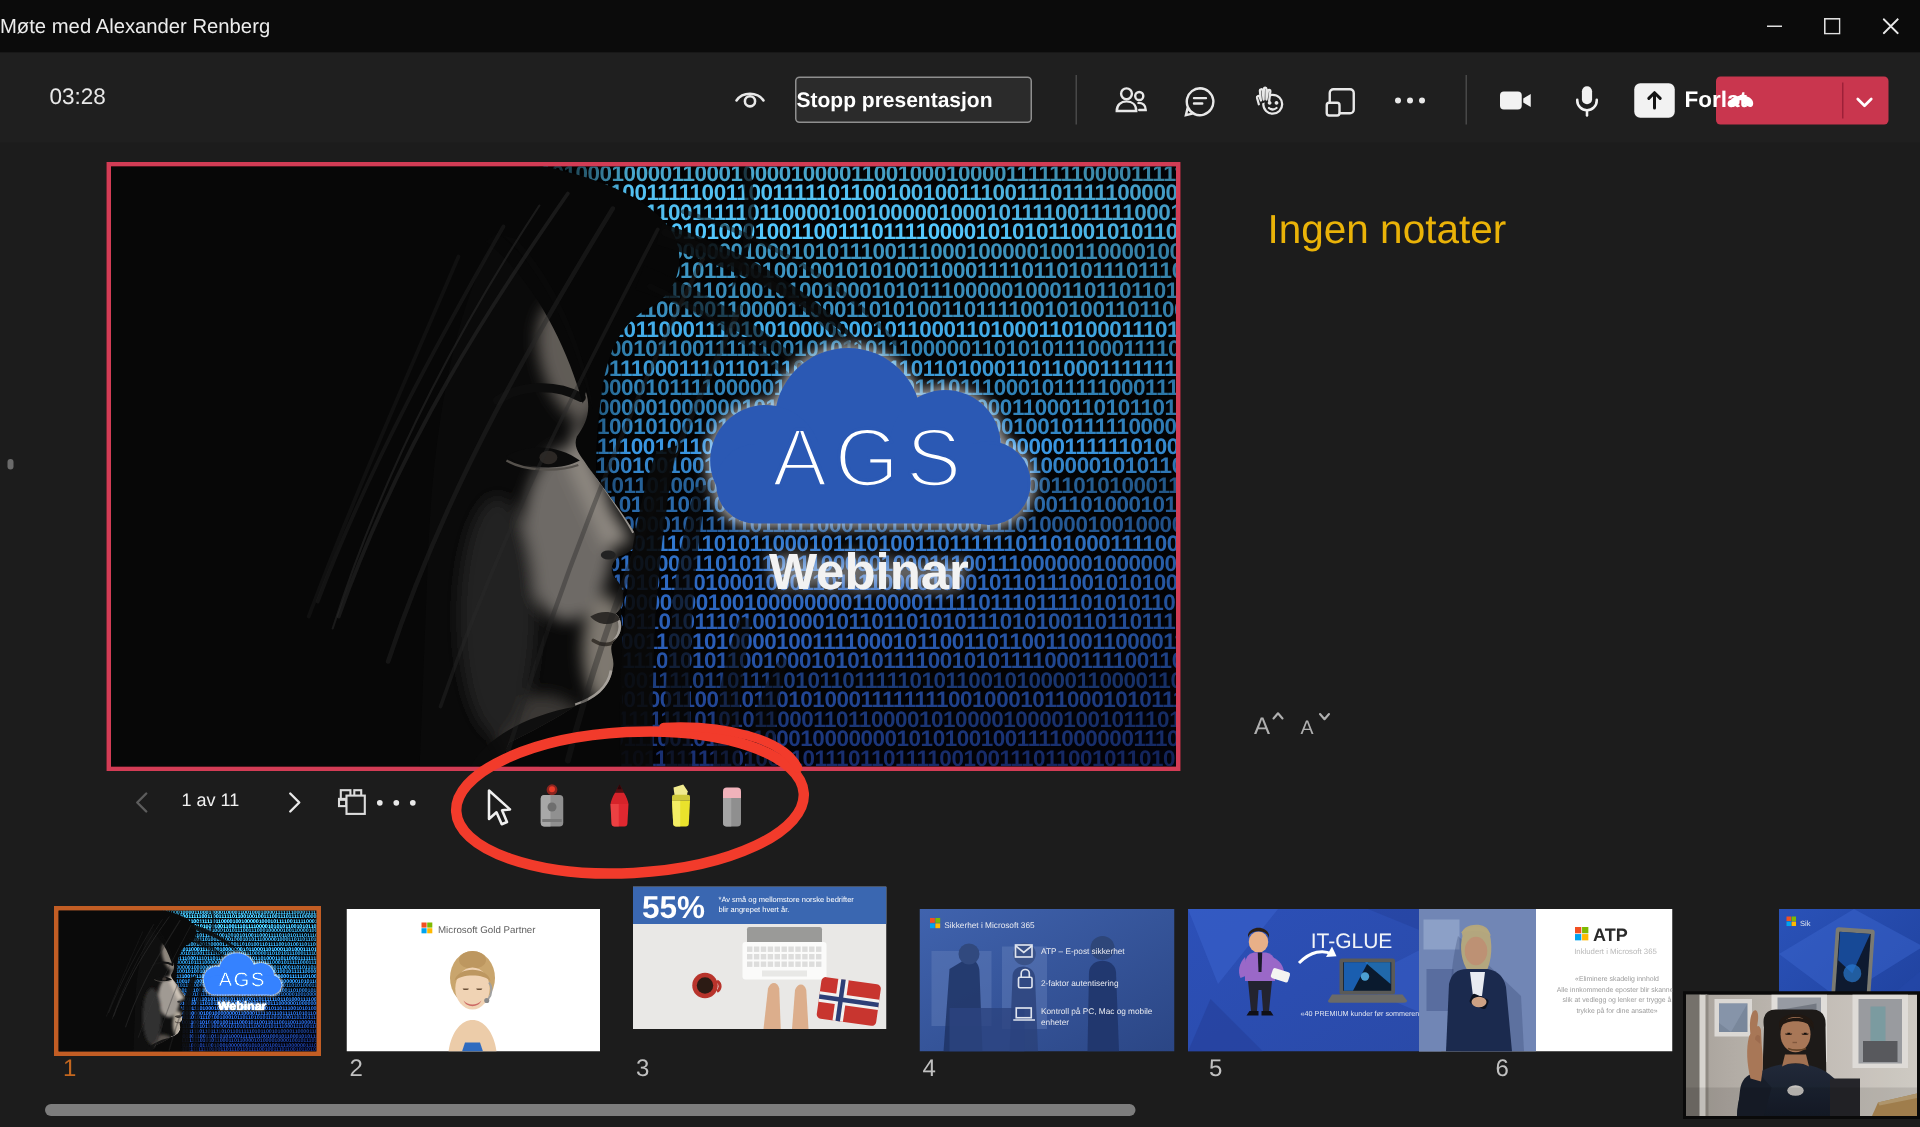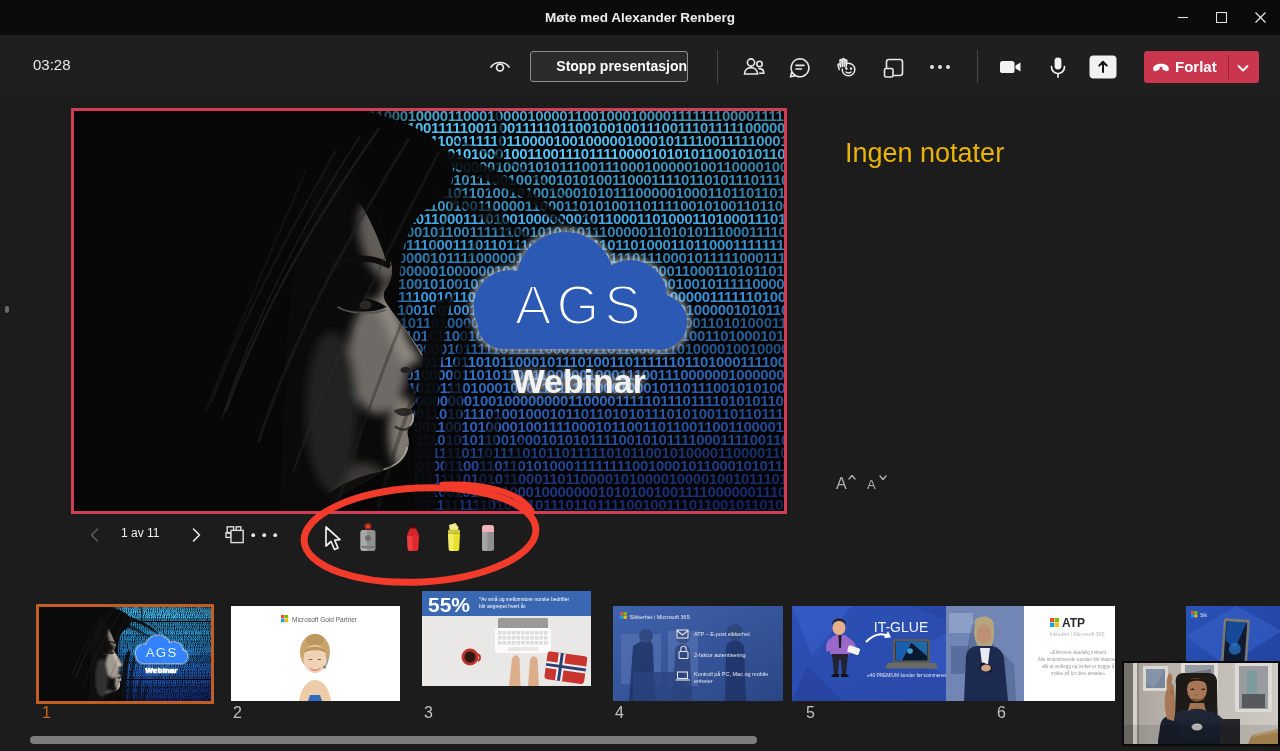--- a/index.html
+++ b/index.html
@@ -160,21 +160,21 @@
   <text x="507" y="213" font-family="Liberation Sans, sans-serif" font-size="55" letter-spacing="5" fill="#ffffff" stroke="#2b59b4" stroke-width="2.2" text-anchor="middle">AGS</text>
   <g filter="url(#soft)" opacity="0.8">
    <text x="506" y="282" font-family="Liberation Sans, sans-serif" font-size="34" font-weight="bold" fill="#ffffff" text-anchor="middle">Webinar</text>
   </g>
   <text x="506" y="282" font-family="Liberation Sans, sans-serif" font-size="34" font-weight="bold" fill="#f2f2f2" text-anchor="middle">Webinar</text>
 </symbol>
 </defs>
 </svg>
 
 <div class="abs" style="left:0;top:0;width:1280px;height:35px;background:#0b0b0b"></div>
-<div class="abs" style="left:0;top:0;width:1280px;height:35px;text-align:center;line-height:35px;font-size:13.5px;font-weight:700;color:#ececec">Møte med Alexander Renberg</div>
+<div class="abs" style="left:0;top:0;width:1280px;height:35px;text-align:left;line-height:35px;font-size:13.5px;font-weight:400;color:#ececec">Møte med Alexander Renberg</div>
 <div class="abs" style="left:1178px;top:12px">
     <svg width="10" height="11" viewBox="0 0 10 11" style="">
       <path d="M0 5.5 H10" stroke="#e0e0e0" stroke-width="1.1"></path>
     </svg>
   </div>
 <div class="abs" style="left:1216px;top:12px">
     <svg width="11" height="11" viewBox="0 0 11 11" style="">
       <rect x="0.5" y="0.5" width="10" height="10" fill="none" stroke="#e0e0e0" stroke-width="1.1"></rect>
     </svg>
   </div>
@@ -187,21 +187,21 @@
 <div class="abs" style="left:0;top:35px;width:1280px;height:60px;background:#1f1f1f"></div>
 <div class="abs" style="left:33px;top:35px;height:60px;line-height:60px;font-size:15px;color:#e8e8e8">03:28</div>
 <div class="abs" style="left:489px;top:57px">
     <svg width="22" height="18" viewBox="0 0 22 18" style="">
       <g stroke="#e8e8e8" stroke-width="1.7" fill="none" stroke-linecap="round">
 <path d="M2 10 C6 4 16 4 20 10"></path>
         <circle cx="11" cy="10.5" r="3.4"></circle>
       </g>
     </svg>
   </div>
-<div class="abs" style="left:530px;top:51px;width:158px;height:31px;background:#2b2b2b;border:1px solid #8f8f8f;border-radius:3px;text-align:right;line-height:29px;font-size:14px;font-weight:bold;color:#fff">Stopp presentasjon</div>
+<div class="abs" style="left:530px;top:51px;width:158px;height:31px;background:#2b2b2b;border:1px solid #8f8f8f;border-radius:3px;text-align:left;line-height:29px;font-size:14px;font-weight:bold;color:#fff">Stopp presentasjon</div>
 <div class="abs" style="left:717px;top:50px;width:1px;height:33px;background:#484848"></div>
 <div class="abs" style="left:742px;top:55px">
     <svg width="23" height="22" viewBox="0 0 23 22" style="">
       <g stroke="#e8e8e8" stroke-width="1.6" fill="none" stroke-linecap="round">
 <circle cx="9" cy="7.5" r="3.6"></circle>
         <circle cx="17.5" cy="9" r="2.7"></circle>
 <path d="M2.5 19 C2.5 14.8 5.4 12.6 9 12.6 C12.6 12.6 15.5 14.8 15.5 19 Z"></path>
 <path d="M17 13.6 C19.8 13.6 21.8 15.3 21.8 18.3 L17.5 18.3"></path>
       </g>
     </svg>
@@ -268,21 +268,21 @@
 <path d="M14 17 L14 7.6 M10.2 10.6 L14 6.8 L17.8 10.6"></path>
       </g>
     </svg>
   </div>
 <div class="abs" style="left:1144px;top:51px;width:115px;height:32px;background:#c9364e;border-radius:3px"></div>
 <div class="abs" style="left:1151px;top:56px">
     <svg width="20" height="22" viewBox="0 0 20 22" style="">
       <path d="M2.2 12.8 C2.2 6.2 17.8 6.2 17.8 12.8 C17.8 15 16.6 15.7 15.1 15.1 L12.6 14.1 C11.7 13.7 11.3 13.1 11.3 12.1 L11.3 10.9 C10.4 10.7 9.6 10.7 8.7 10.9 L8.7 12.1 C8.7 13.1 8.3 13.7 7.4 14.1 L4.9 15.1 C3.4 15.7 2.2 15 2.2 12.8 Z" fill="#fff"></path>
     </svg>
   </div>
-<div class="abs" style="left:1175px;top:51px;height:32px;line-height:32px;font-size:15px;font-weight:bold;color:#fff">Forlat</div>
+<div class="abs" style="left:1123px;top:51px;height:32px;line-height:32px;font-size:15px;font-weight:bold;color:#fff">Forlat</div>
 <div class="abs" style="left:1228px;top:55px;width:1px;height:24px;background:#9e2038"></div>
 <div class="abs" style="left:1237px;top:64px">
     <svg width="12" height="9" viewBox="0 0 12 9" style="">
       <path d="M1.5 2 L6 6.5 L10.5 2" stroke="#fff" stroke-width="1.8" fill="none" stroke-linecap="round" stroke-linejoin="round"></path>
     </svg>
   </div>
 
 <div class="abs" style="left:5px;top:306px;width:4px;height:7px;background:#6a6a6a;border-radius:2px"></div>
 
 <div class="abs" style="left:71px;top:108px;width:716px;height:406px;border:3px solid #d23c55;background:#000">

